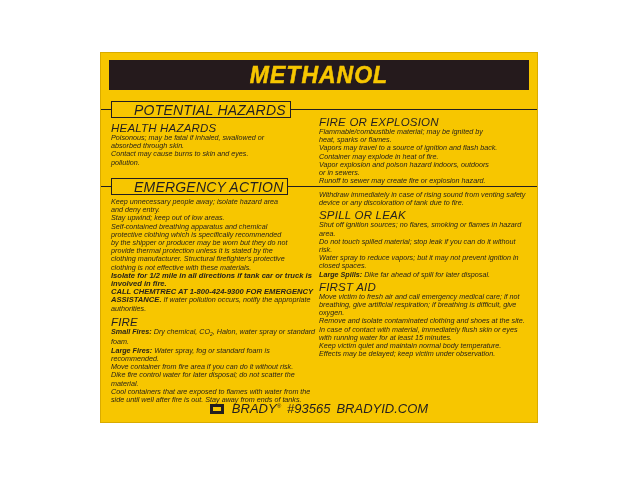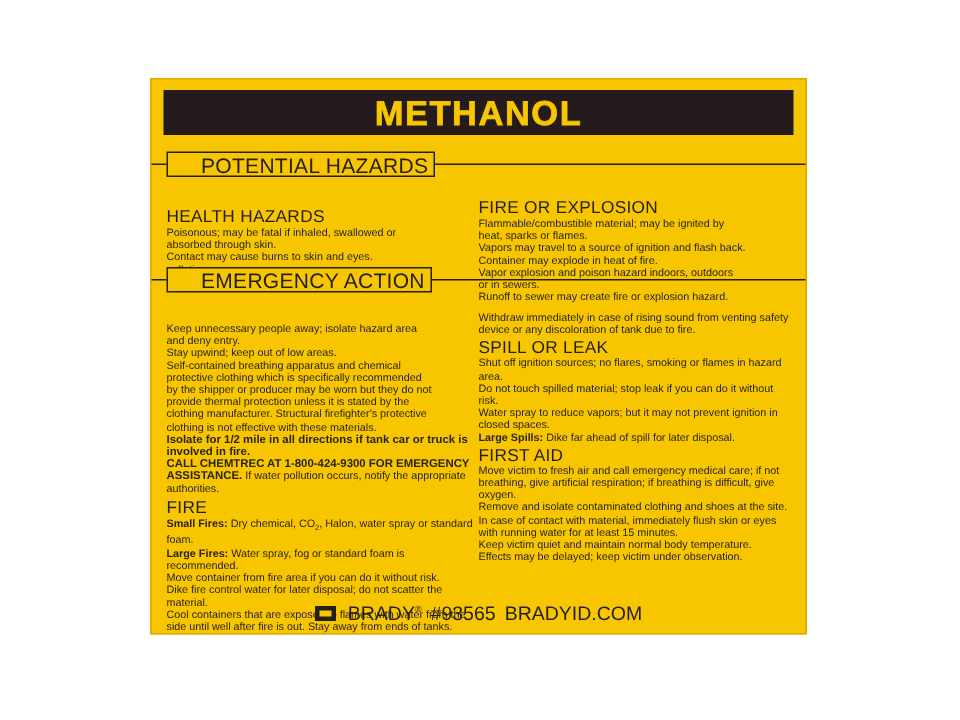--- a/index.html
+++ b/index.html
@@ -3,39 +3,39 @@
 <meta charset="utf-8">
 <style>
   html, body { margin: 0; padding: 0; }
   body {
     width: 640px; height: 480px; background: #ffffff;
     position: relative; overflow: hidden;
     font-family: "Liberation Sans", sans-serif;
   }
   .label {
     position: absolute; left: 100px; top: 52px; width: 438px; height: 371px;
-    background: #f7c600; border: 1px solid #d9ab00; box-sizing: border-box;
+    background: #f7c600; border: 1px solid #d9ab00; box-sizing: border-box; font-style: italic;
   }
   .title-bar {
     position: absolute; left: 8px; top: 7px; width: 420px; height: 30px;
     background: #251a1c;
     display: flex; align-items: center; justify-content: center;
   }
   .title {
     color: #f7c600; font-weight: bold; font-size: 23px; letter-spacing: 1px;
     font-family: "Liberation Sans", sans-serif;
     -webkit-text-stroke: 0.5px #f7c600;
   }
   .rule { position: absolute; height: 1px; background: #231f20; }
   .boxhead {
     position: absolute; border: 1.5px solid #231f20; background: #f7c600;
     font-size: 14px; line-height: 14px; padding: 1px 4px 0 22px; color: #231f20;
     white-space: nowrap; letter-spacing: 0.2px;
   }
-  .col { position: absolute; font-size: 7.2px; line-height: 8.2px; color: #2a2418; margin-top: 17px; }
+  .col { position: absolute; font-size: 7.2px; line-height: 8.2px; color: #2a2418; }
   .col p { margin: 0; }
   .sub { font-size: 11.5px; line-height: 12px; margin-top: 1px; color: #231f20; letter-spacing: 0.2px; }
   b { font-weight: bold; }
   .strong { font-weight: bold; font-size: 7.6px; }
   .footer {
     position: absolute; left: 0; right: 0; bottom: 6px; text-align: center;
     font-size: 13px; color: #231f20; display: flex; justify-content: center; align-items: center; gap: 6px;
   }
   .brady-logo {
     display: inline-block; width: 14px; height: 10px; background: #231f20; position: relative; margin-right: 2px;

